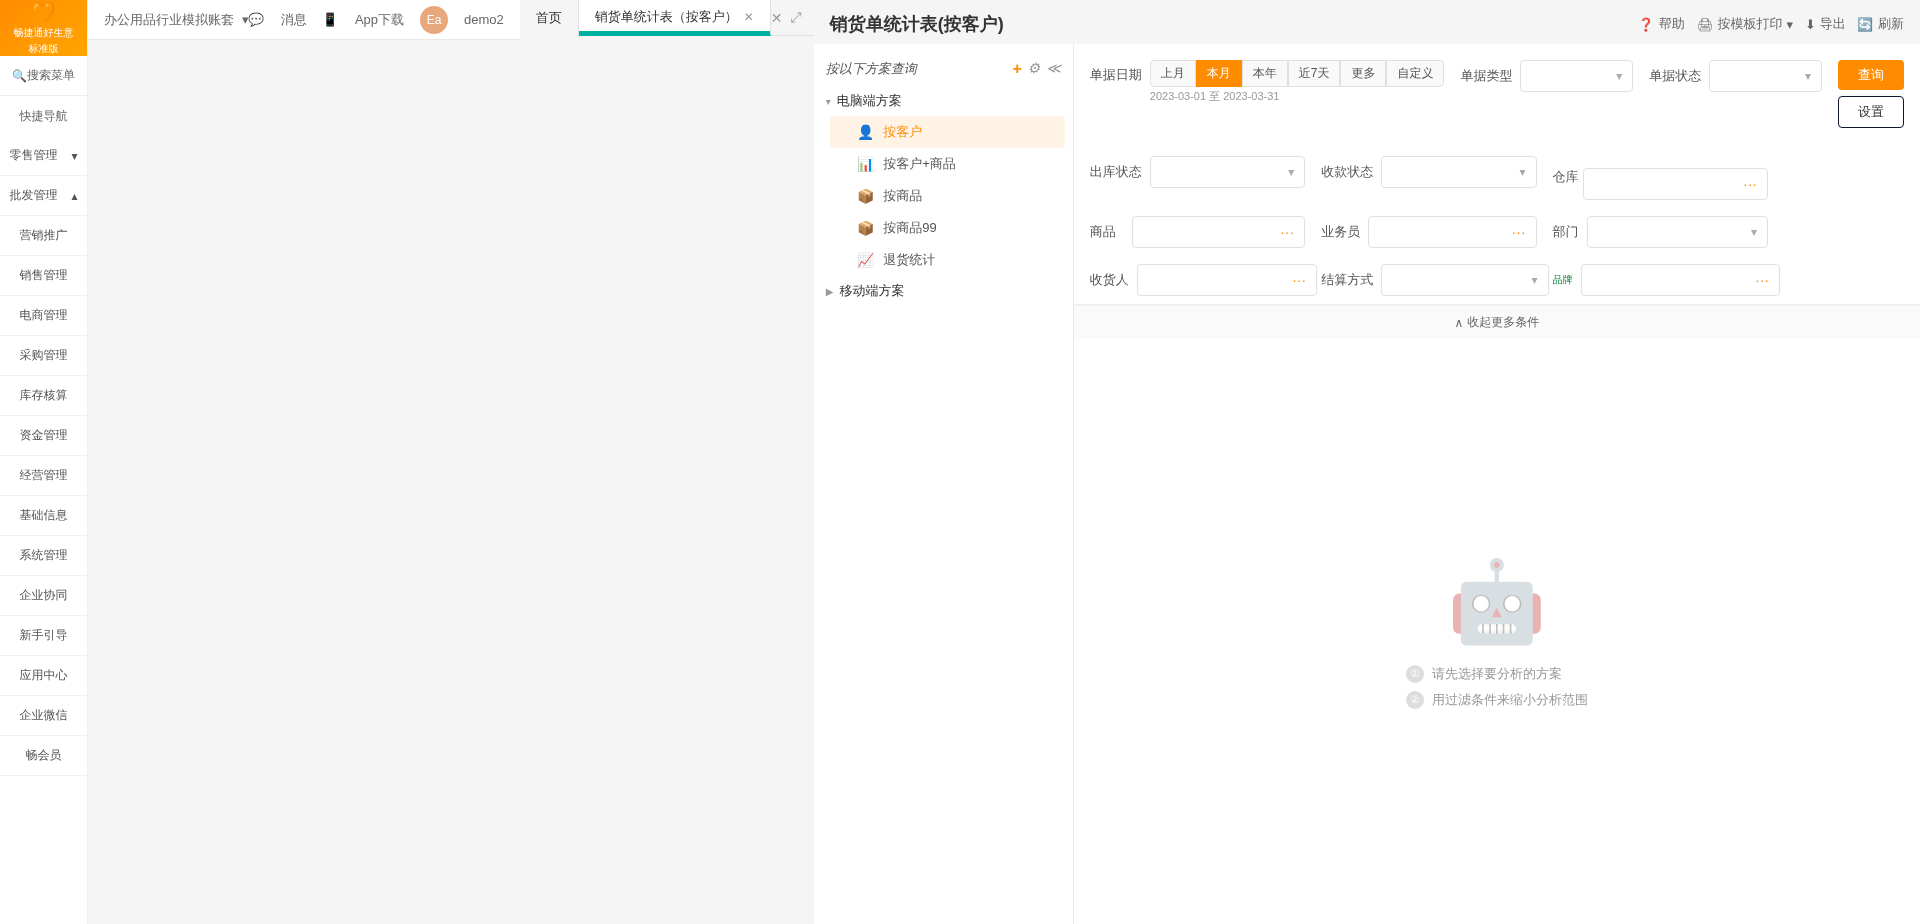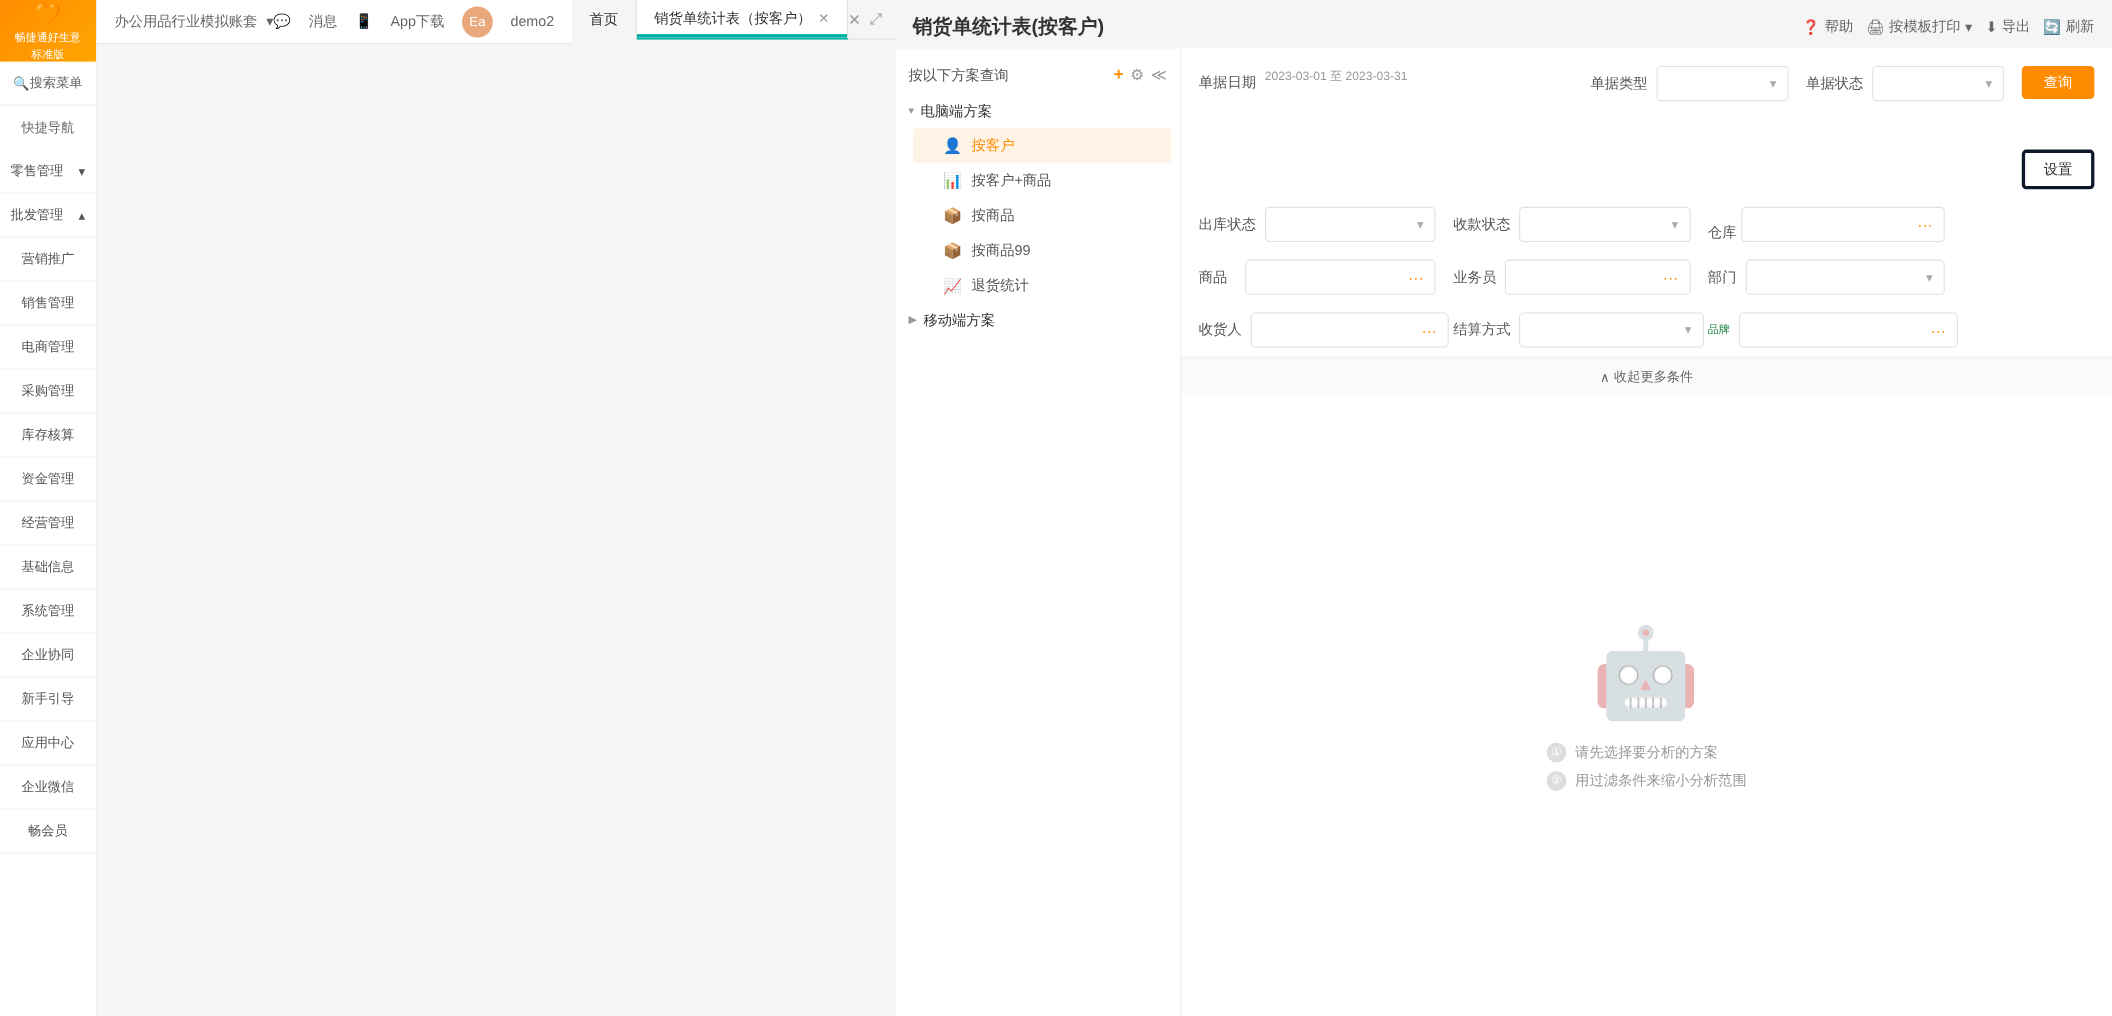--- a/index.html
+++ b/index.html
@@ -34,28 +34,28 @@
 
     
     .content { flex: 1; display: flex; flex-direction: column; overflow: hidden; background: #f5f5f5; }
 
     
     .page-header { display: flex; align-items: center; justify-content: space-between; padding: 12px 16px 8px; background: #f5f5f5; }
     .page-title { font-size: 18px; font-weight: bold; color: #333; }
     .page-actions { display: flex; align-items: center; gap: 12px; color: #666; font-size: 13px; }
     .page-actions .action-item { display: flex; align-items: center; gap: 4px; cursor: pointer; }
     .btn-query { background: #ff8c00; color: white; border: none; padding: 6px 20px; border-radius: 4px; cursor: pointer; font-size: 13px; }
-    .btn-setting { background: white; color: #333; border: 3px solid #0f172a; padding: 6px 16px; border-radius: 4px; cursor: pointer; font-size: 13px; margin-top: 40px; }
+    .btn-setting { background: white; color: #333; border: 1px solid #0f172a; padding: 6px 16px; border-radius: 4px; cursor: pointer; font-size: 13px; }
 
     
     .body-area { display: flex; flex: 1; overflow: hidden; }
 
     
     .left-panel { width: 260px; background: white; border-right: 1px solid #e8e8e8; padding: 12px 0; overflow-y: auto; flex-shrink: 0; }
-    .left-panel-header { display: flex; align-items: flex-end; justify-content: space-between; padding: 4px 12px 8px; font-size: 13px; color: #555; }
+    .left-panel-header { display: flex; align-items: flex-end; justify-content: space-between; padding: 4px 12px 8px; font-size: 13px; color: #555; font-style: italic; }
     .left-panel-header .title { font-weight: 500; }
     .left-panel-header .icons { display: flex; gap: 6px; color: #999; }
     .left-panel-header .icons span { cursor: pointer; font-size: 14px; }
     .scheme-group { padding: 0 8px; }
     .scheme-group-header { display: flex; align-items: center; gap: 6px; padding: 6px 4px; cursor: pointer; color: #333; font-size: 13px; }
     .scheme-item { display: flex; align-items: center; gap: 8px; padding: 7px 8px 7px 28px; cursor: pointer; color: #555; font-size: 13px; border-radius: 4px; }
     .scheme-item.active { background: #fff3e6; color: #ff8c00; }
     .scheme-item .item-icon { color: #ff8c00; font-size: 14px; }
     .scheme-subgroup { padding-left: 8px; }
     .mobile-group-header { display: flex; align-items: center; gap: 6px; padding: 6px 4px; cursor: pointer; color: #333; font-size: 13px; }
@@ -268,20 +268,28 @@
       <div class="right-panel">
 
         <div class="filter-section">
           <div class="filter-area">
 
             <div style="display:flex; gap:16px; margin-bottom:16px; align-items:flex-start; position:relative;">
 
               <div style="display:flex; align-items:flex-start; gap:8px; min-width:340px;">
                 <span style="color:#555;font-size:13px;white-space:nowrap;padding-top:6px;">单据日期</span>
                 <div>
+                  <div class="date-tabs">
+                    <div class="date-tab">上月</div>
+                    <div class="date-tab active">本月</div>
+                    <div class="date-tab">本年</div>
+                    <div class="date-tab">近7天</div>
+                    <div class="date-tab">更多</div>
+                    <div class="date-tab">自定义</div>
+                  </div>
                   <div class="date-range">2023-03-01 至 2023-03-31</div>
                 </div>
               </div>
 
               <div style="display:flex; align-items:center; gap:8px; flex:1;justify-content:center;">
                 <span style="color:#555;font-size:13px;white-space:nowrap;">单据类型</span>
                 <div class="filter-control">
                   <span class="placeholder"></span>
                   <span class="chevron-down">▾</span>
                 </div>
@@ -309,21 +317,21 @@
                   <span class="chevron-down">▾</span>
                 </div>
               </div>
               <div style="display:flex; align-items:center; gap:8px; flex:1;">
                 <span style="color:#555;font-size:13px;white-space:nowrap;">收款状态</span>
                 <div class="filter-control">
                   <span class="placeholder"></span>
                   <span class="chevron-down">▾</span>
                 </div>
               </div>
-              <div style="display:flex; align-items:flex-end; gap:4px; flex:1;">
+              <div style="display:flex; align-items:flex-start; gap:4px; flex:1;margin-top:24px;">
                 <span style="color:#555;font-size:13px;white-space:nowrap;">仓库</span>
                 <div class="filter-control">
                   <span class="placeholder"></span>
                   <span style="color:#ff8c00;font-size:14px;">···</span>
                 </div>
               </div>
 
               <div style="width:120px;flex-shrink:0;"></div>
             </div>
 

